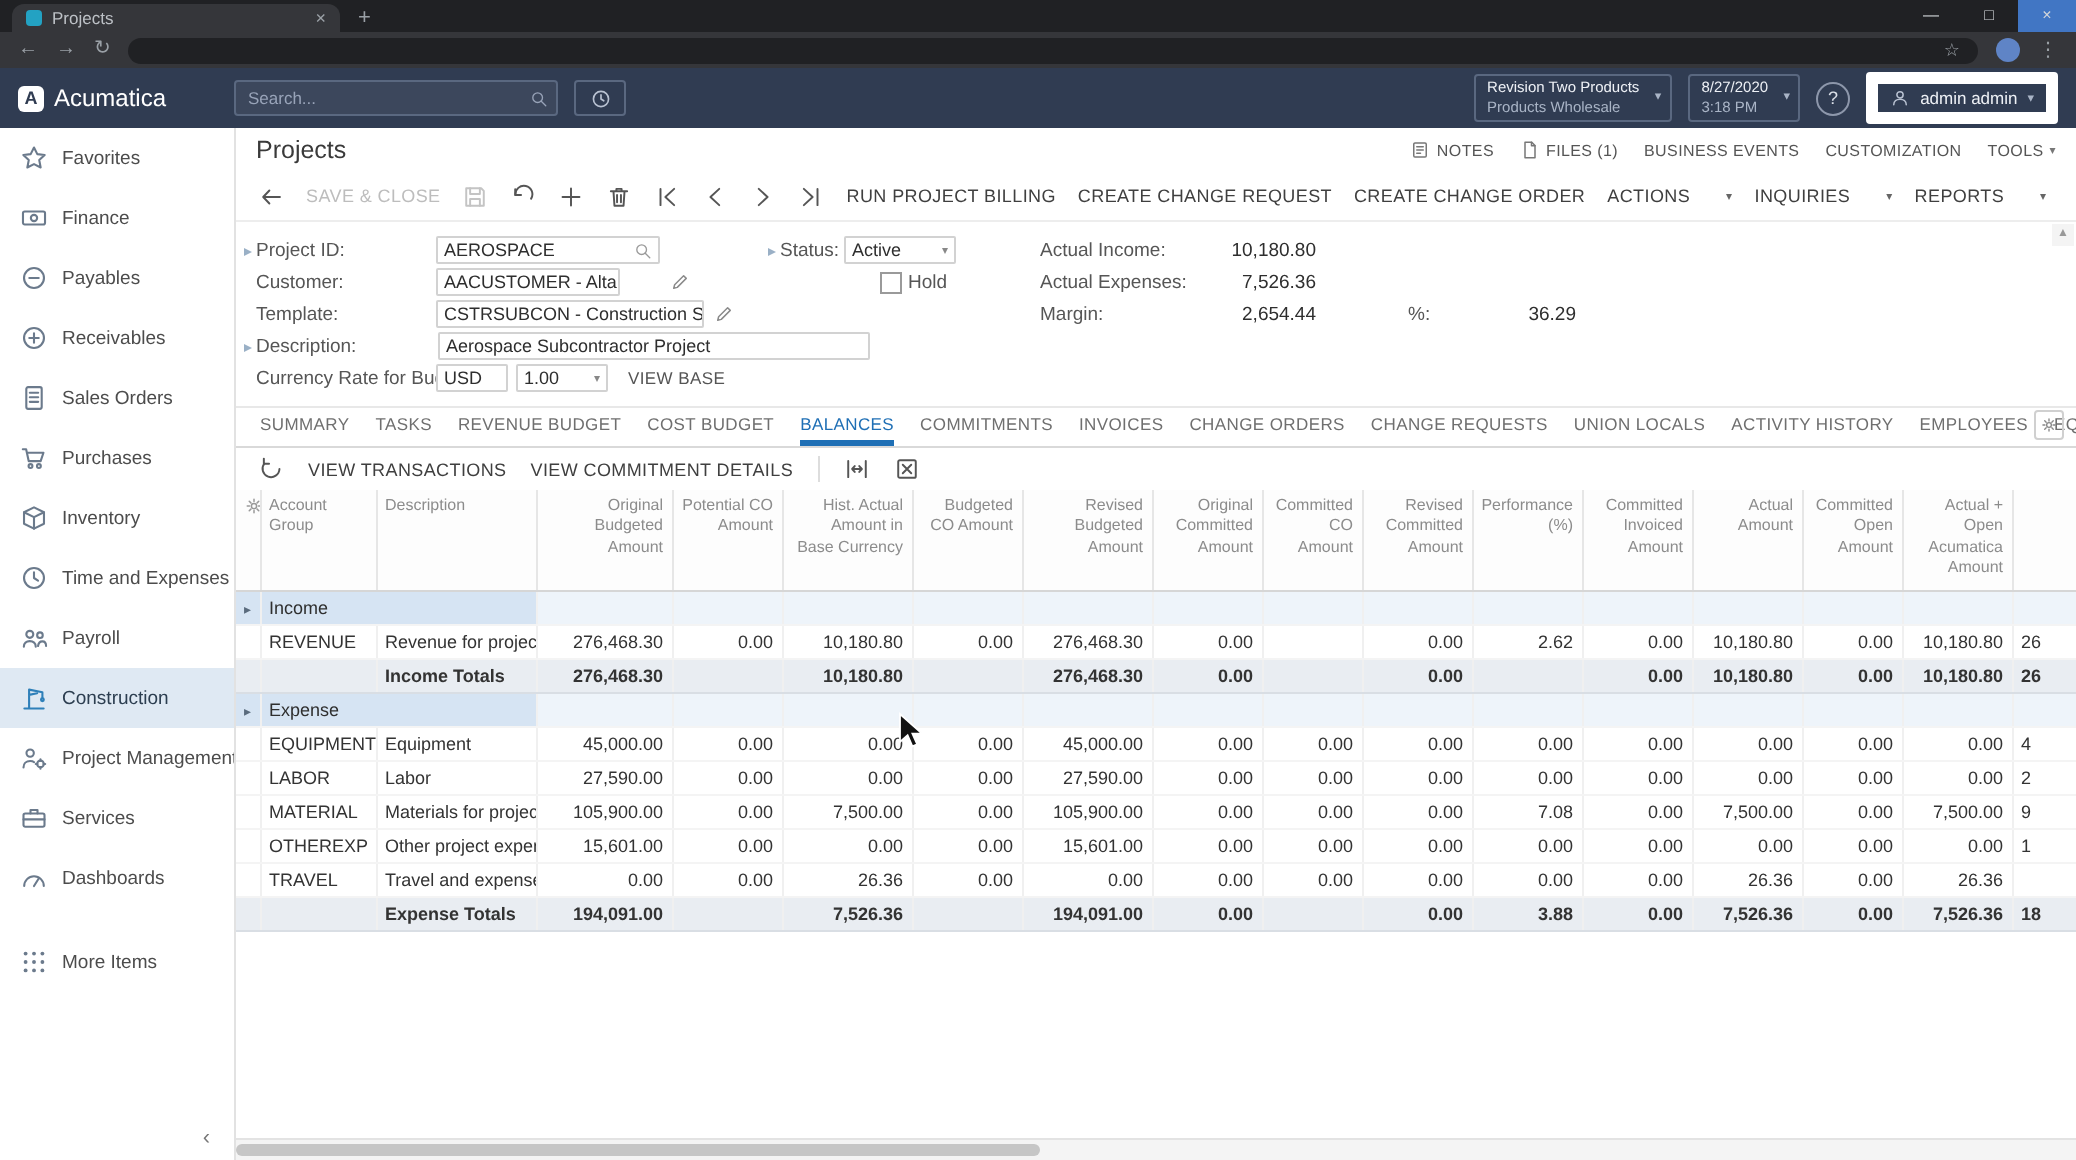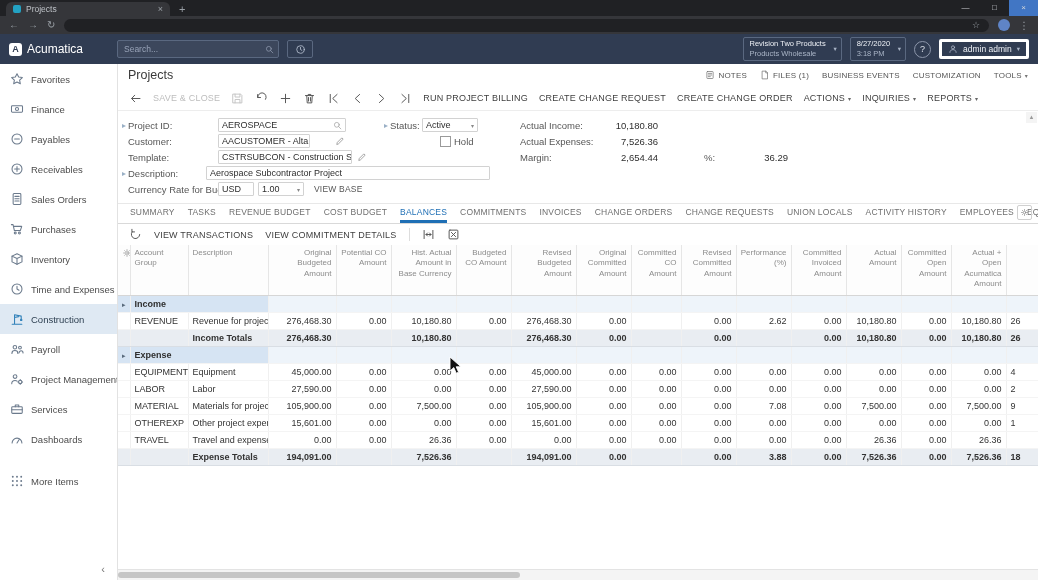--- a/index.html
+++ b/index.html
@@ -38,21 +38,21 @@
   .acu-search input::placeholder{color:#98a3b8;}
   .acu-search .icn{width:9px;height:9px;color:#98a3b8;flex:none;}
   .icon-btn{width:24px;height:16px;border:1px solid #5a6880;border-radius:2px;display:flex;align-items:center;justify-content:center;color:#b9c2d2;}
   .icon-btn .icn{width:11px;height:11px;}
   .spacer{flex:1;}
   .sel-box{position:relative;border:1px solid #5a6880;border-radius:2px;padding:1px 15px 1px 6px;font-size:7.5px;line-height:1.3;color:#eef1f6;}
   .sel-box .sub{color:#a9b4c6;}
   .sel-box .caret{position:absolute;right:4px;top:50%;transform:translateY(-50%);font-size:6.5px;color:#a9b4c6;}
   .help-btn{width:15px;height:15px;border:1px solid #8d97ab;border-radius:50%;font-size:9px;color:#dbe0e8;
     display:flex;align-items:center;justify-content:center;flex:none;}
-  .user-box{display:flex;align-items:center;gap:5px;border:3px solid #ffffff;border-radius:2px;padding:2px 6px;font-size:8.5px;color:#eef1f6;}
+  .user-box{display:flex;align-items:center;gap:5px;border:6px solid #ffffff;border-radius:2px;padding:2px 6px;font-size:8.5px;color:#eef1f6;}
   .user-box .icn{width:10px;height:10px;color:#b9c2d2;}
   .user-box .caret{font-size:6.5px;color:#a9b4c6;}
 
   
   .app-body{display:flex;height:516px;}
   .sidebar{width:117px;flex:none;background:#fff;border-right:1px solid #e2e2e2;display:flex;flex-direction:column;overflow:hidden;}
   .sb-item{display:flex;align-items:center;gap:7px;padding:8px 4px 8px 10px;font-size:9.5px;color:#4c4c4c;white-space:nowrap;}
   .sb-item .icn{width:14px;height:14px;color:#6b7a8c;flex:none;}
   .sb-item.active{background:#dfe9f3;color:#2c3e50;}
   .sb-item.active .icn{color:#2f80b9;}
@@ -65,21 +65,21 @@
   .quick-links{margin-left:auto;display:flex;align-items:center;gap:13px;font-size:8px;color:#555;}
   .ql{display:flex;align-items:center;gap:3px;letter-spacing:.2px;}
   .ql .icn{width:10px;height:10px;color:#777;}
   .ql .caret{font-size:6px;color:#777;}
 
   .record-toolbar{height:24px;display:flex;align-items:center;gap:11px;padding:0 11px;border-bottom:1px solid #ededed;}
   .tb-icon{width:13px;height:13px;color:#555;flex:none;}
   .tb-icon.disabled{color:#c4c4c4;}
   .tb-btn{font-size:9px;color:#3f3f3f;letter-spacing:.2px;white-space:nowrap;}
   .tb-btn.disabled{color:#bdbdbd;}
-  .tb-menu{display:flex;align-items:center;gap:3px;}
+  .tb-menu{display:flex;align-items:center;gap:18px;}
   .tb-menu .caret{font-size:6px;color:#666;}
 
   .form-panel{position:relative;height:92px;border-bottom:1px solid #e8e8e8;background:#fff;}
   .f-label{position:absolute;font-size:9.5px;color:#565656;white-space:nowrap;}
   .f-field{position:absolute;height:14px;box-sizing:border-box;border:1px solid #d2d2d2;border-radius:1px;background:#fff;
     display:flex;align-items:center;gap:2px;padding:0 3px;font-size:9px;color:#2e2e2e;white-space:nowrap;overflow:hidden;}
   .f-field .mag{margin-left:auto;width:9px;height:9px;color:#9a9a9a;flex:none;}
   .f-field .caret{margin-left:auto;font-size:6px;color:#888;}
   .f-value{position:absolute;font-size:9.5px;color:#2e2e2e;text-align:right;}
   .pencil{position:absolute;width:10px;height:10px;color:#8a8a8a;}
@@ -103,21 +103,21 @@
   th{font-weight:normal;font-size:8px;color:#8c8c8c;text-align:right;vertical-align:top;padding:3px 4px;
     border-right:1px solid #e6e6e6;border-bottom:1px solid #d6d6d6;background:#fdfdfd;line-height:1.3;height:44px;overflow:hidden;}
   th.left{text-align:left;}
   .th-gear{width:10px;height:10px;color:#999;}
   td{height:16px;padding:0 4px;font-size:9px;color:#333;border-right:1px solid #f0f0f0;border-bottom:1px solid #f4f4f4;
     white-space:nowrap;overflow:hidden;}
   td.num{text-align:right;}
   td.c-part{text-align:left;}
   tr.row-group td{background:#eef4fa;}
   tr.row-group td.g1,tr.row-group td.g2{background:#d6e4f3;}
-  tr.row-group td.g2{font-weight:bold;color:#2f2f2f;}
+  tr.row-group td.g2{font-weight:normal;color:#2f2f2f;}
   .exp{font-size:7px;color:#5a6b7d;}
   tr.row-total td{background:#e9edf2;border-bottom:1px solid #d9dee4;}
   tr.row-total td.num,tr.row-total td.c-desc{font-weight:bold;}
 
   .hscroll{height:10px;background:#f4f4f4;border-top:1px solid #e3e3e3;position:relative;}
   .hthumb{position:absolute;left:0;top:2px;height:6px;width:402px;background:#c6c6c6;border-radius:3px;}
 
   .cursor{position:absolute;left:449px;top:356px;width:18px;height:20px;z-index:50;pointer-events:none;}
 </style>
 </head>
@@ -265,39 +265,39 @@
           </div>
           <div class="sb-item">
             <span class="icn">
               <svg viewBox="0 0 16 16">
                 <circle cx="8" cy="8" r="5.7"></circle>
                 <path d="M8 4.8V8l2.3 1.5"></path>
               </svg>
             </span>
             <span class="sb-label">Time and Expenses</span>
           </div>
-          <div class="sb-item active">
-            <span class="icn">
-              <svg viewBox="0 0 16 16">
-                <path d="M2.5 14h11M5.2 14V3.2l7.6 1.5M5.2 6.2l4.6-.9M12.8 4.7v3.4"></path>
-                <circle cx="12.8" cy="9" r=".8"></circle>
-              </svg>
-            </span>
-            <span class="sb-label">Construction</span>
-          </div>
           <div class="sb-item">
             <span class="icn">
               <svg viewBox="0 0 16 16">
                 <circle cx="5.6" cy="5.9" r="2"></circle>
                 <path d="M2.2 13c0-2 1.4-3.2 3.4-3.2s3.4 1.2 3.4 3.2"></path>
                 <circle cx="11.4" cy="6.4" r="1.6"></circle>
                 <path d="M10.3 12.6c.2-1.8 1.2-2.7 2.5-2.7 1.2 0 2.1.9 2.1 2.7"></path>
               </svg>
             </span>
             <span class="sb-label">Payroll</span>
+          </div>
+          <div class="sb-item active">
+            <span class="icn">
+              <svg viewBox="0 0 16 16">
+                <path d="M2.5 14h11M5.2 14V3.2l7.6 1.5M5.2 6.2l4.6-.9M12.8 4.7v3.4"></path>
+                <circle cx="12.8" cy="9" r=".8"></circle>
+              </svg>
+            </span>
+            <span class="sb-label">Construction</span>
           </div>
           <div class="sb-item">
             <span class="icn">
               <svg viewBox="0 0 16 16">
                 <circle cx="5.8" cy="5.2" r="2.1"></circle>
                 <path d="M2 13.4c0-2.3 1.6-3.7 3.8-3.7.9 0 1.7.2 2.3.7"></path>
                 <circle cx="11.7" cy="11.4" r="1.9"></circle>
                 <path d="M11.7 8.7v1M11.7 13.1v1M9 11.4h1M13.4 11.4h1"></path>
               </svg>
             </span>
@@ -441,21 +441,21 @@
           </span>
         <span class="tb-menu tb-btn">
             <span>REPORTS</span>
             <span class="caret">▾</span>
           </span>
       </div>
 
       <div class="form-panel">
         <span class="req" style="left:4px;top:13px"></span>
         <span class="f-label" style="left:10px;top:9px">Project ID:</span>
-        <div class="f-field" style="left:100px;top:7px;width:128px">
+        <div class="f-field" style="left:100px;top:7px;width:112px">
           <span>AEROSPACE</span>
           <span class="icn mag">
               <svg viewBox="0 0 16 16">
                 <circle cx="6.8" cy="6.8" r="4.3"></circle>
                 <path d="M10 10l4 4"></path>
               </svg>
             </span>
         </div>
 
         <span class="f-label" style="left:10px;top:25px">Customer:</span>
@@ -479,21 +479,21 @@
           <span>CSTRSUBCON - Construction Subcontra</span>
         </div>
         <span class="icn pencil" style="left:239px;top:41px">
             <svg viewBox="0 0 16 16">
               <path d="M3 13l.7-2.8 7.2-7.2 2.1 2.1-7.2 7.2z"></path>
             </svg>
           </span>
 
         <span class="req" style="left:4px;top:61px"></span>
         <span class="f-label" style="left:10px;top:57px">Description:</span>
-        <div class="f-field" style="left:88px;top:55px;width:284px">
+        <div class="f-field" style="left:101px;top:55px;width:216px">
           <span>Aerospace Subcontractor Project</span>
         </div>
 
         <span class="f-label" style="left:10px;top:73px">Currency Rate for Budget:</span>
         <div class="f-field" style="left:100px;top:71px;width:36px">
           <span>USD</span>
         </div>
         <div class="f-field" style="left:140px;top:71px;width:46px">
           <span>1.00</span>
           <span class="caret">▾</span>

